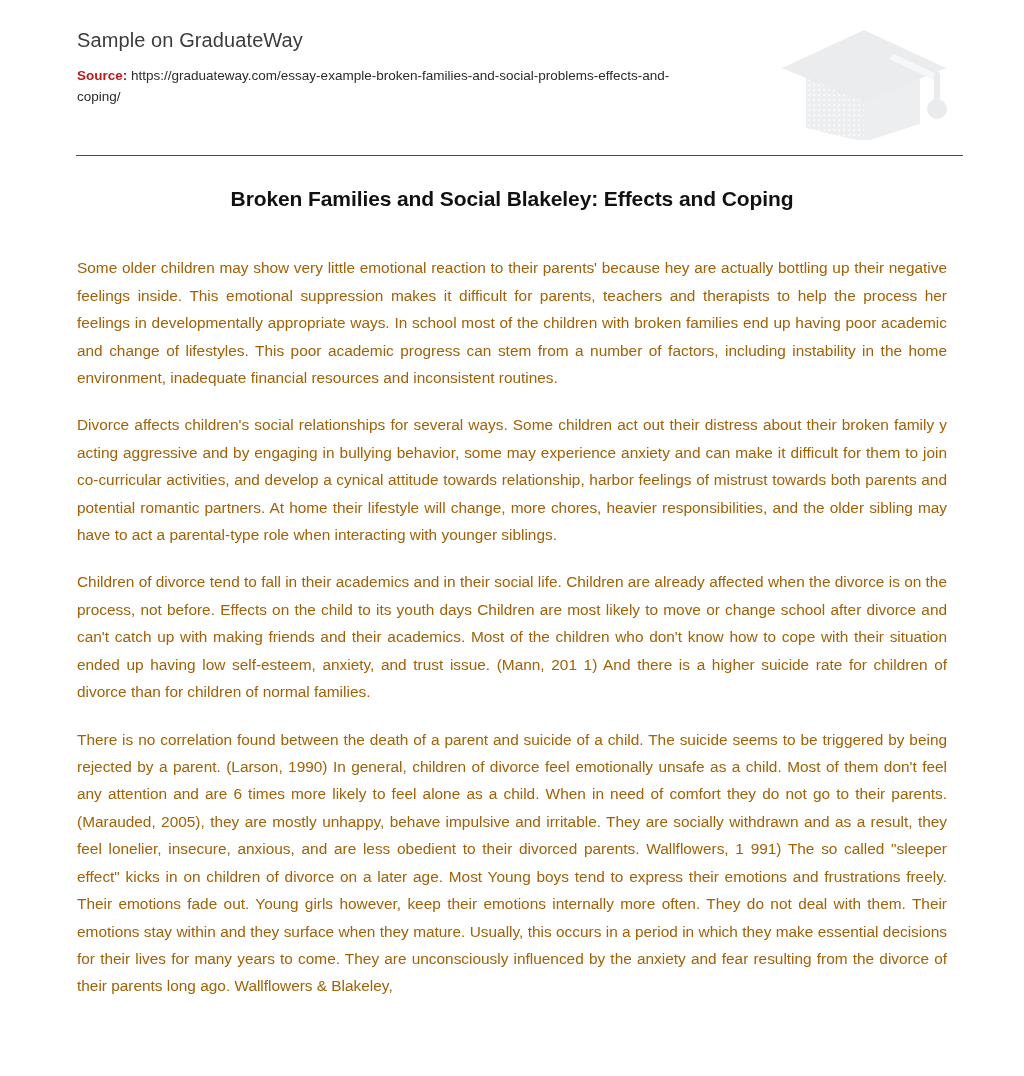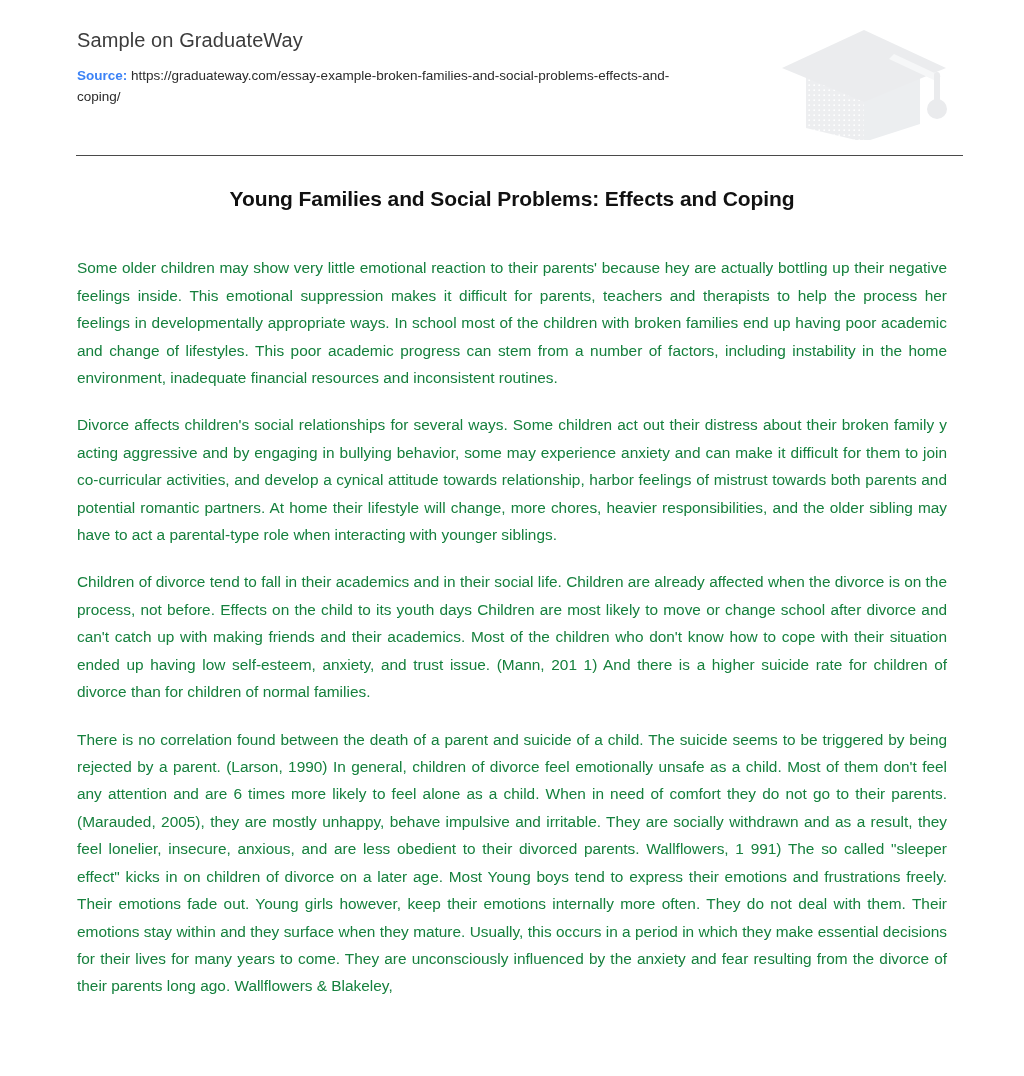--- a/index.html
+++ b/index.html
@@ -43,21 +43,21 @@
   .source-line {
     font-size: 13.5px;
     line-height: 1.55;
     color: #2b2b2b;
     max-width: 620px;
     word-break: break-word;
     margin: 0;
   }
   .source-label {
     font-weight: 700;
-    color: #3b82f6;
+    color: #b91c1c;
   }
   .source-url {
     font-weight: 400;
     color: #2b2b2b;
   }
 
   
   .logo {
     position: absolute;
     left: 778px;
@@ -93,21 +93,21 @@
     margin: 0 0 42px 0;
     line-height: 1.25;
     letter-spacing: -0.1px;
   }
 
   .para {
     font-size: 15.4px;
     line-height: 1.78;
     text-align: justify;
     text-justify: inter-word;
-    color: #15803d;
+    color: #a16207;
     margin: 0 0 20px 0;
     hyphens: none;
   }
   .para:last-child {
     margin-bottom: 8px;
   }
 </style>
 </head>
 <body>
 
@@ -140,21 +140,21 @@
         <rect x="156" y="48" width="6" height="32" rx="3" fill="#eaebed"></rect>
 
         <circle cx="159" cy="85" r="10" fill="#eaebed"></circle>
       </svg>
     </div>
   </div>
 
   <div class="divider"></div>
 
   <div class="doc">
-    <h1 class="doc-title">Young Families and Social Problems: Effects and Coping</h1>
+    <h1 class="doc-title">Broken Families and Social Blakeley: Effects and Coping</h1>
 
     <p class="para">Some older children may show very little emotional reaction to their parents' because hey are actually bottling up their negative feelings inside. This emotional suppression makes it difficult for parents, teachers and therapists to help the process her feelings in developmentally appropriate ways. In school most of the children with broken families end up having poor academic and change of lifestyles. This poor academic progress can stem from a number of factors, including instability in the home environment, inadequate financial resources and inconsistent routines.</p>
     <p class="para">Divorce affects children's social relationships for several ways. Some children act out their distress about their broken family y acting aggressive and by engaging in bullying behavior, some may experience anxiety and can make it difficult for them to join co-curricular activities, and develop a cynical attitude towards relationship, harbor feelings of mistrust towards both parents and potential romantic partners. At home their lifestyle will change, more chores, heavier responsibilities, and the older sibling may have to act a parental-type role when interacting with younger siblings.</p>
     <p class="para">Children of divorce tend to fall in their academics and in their social life. Children are already affected when the divorce is on the process, not before. Effects on the child to its youth days Children are most likely to move or change school after divorce and can't catch up with making friends and their academics. Most of the children who don't know how to cope with their situation ended up having low self-esteem, anxiety, and trust issue. (Mann, 201 1) And there is a higher suicide rate for children of divorce than for children of normal families.</p>
     <p class="para">There is no correlation found between the death of a parent and suicide of a child. The suicide seems to be triggered by being rejected by a parent. (Larson, 1990) In general, children of divorce feel emotionally unsafe as a child. Most of them don't feel any attention and are 6 times more likely to feel alone as a child. When in need of comfort they do not go to their parents. (Marauded, 2005), they are mostly unhappy, behave impulsive and irritable. They are socially withdrawn and as a result, they feel lonelier, insecure, anxious, and are less obedient to their divorced parents. Wallflowers, 1 991) The so called "sleeper effect" kicks in on children of divorce on a later age. Most Young boys tend to express their emotions and frustrations freely. Their emotions fade out. Young girls however, keep their emotions internally more often. They do not deal with them. Their emotions stay within and they surface when they mature. Usually, this occurs in a period in which they make essential decisions for their lives for many years to come. They are unconsciously influenced by the anxiety and fear resulting from the divorce of their parents long ago. Wallflowers &amp; Blakeley,</p>
   </div>
 
 </div>
 
 </body></html>

